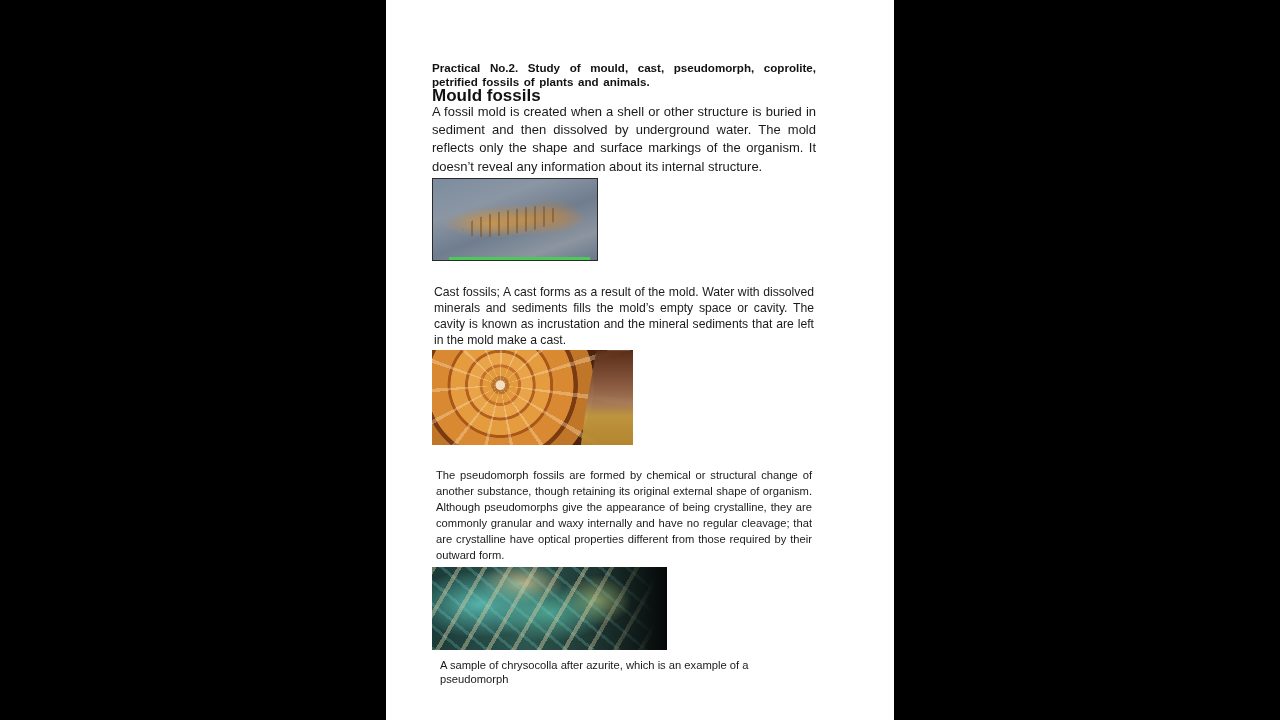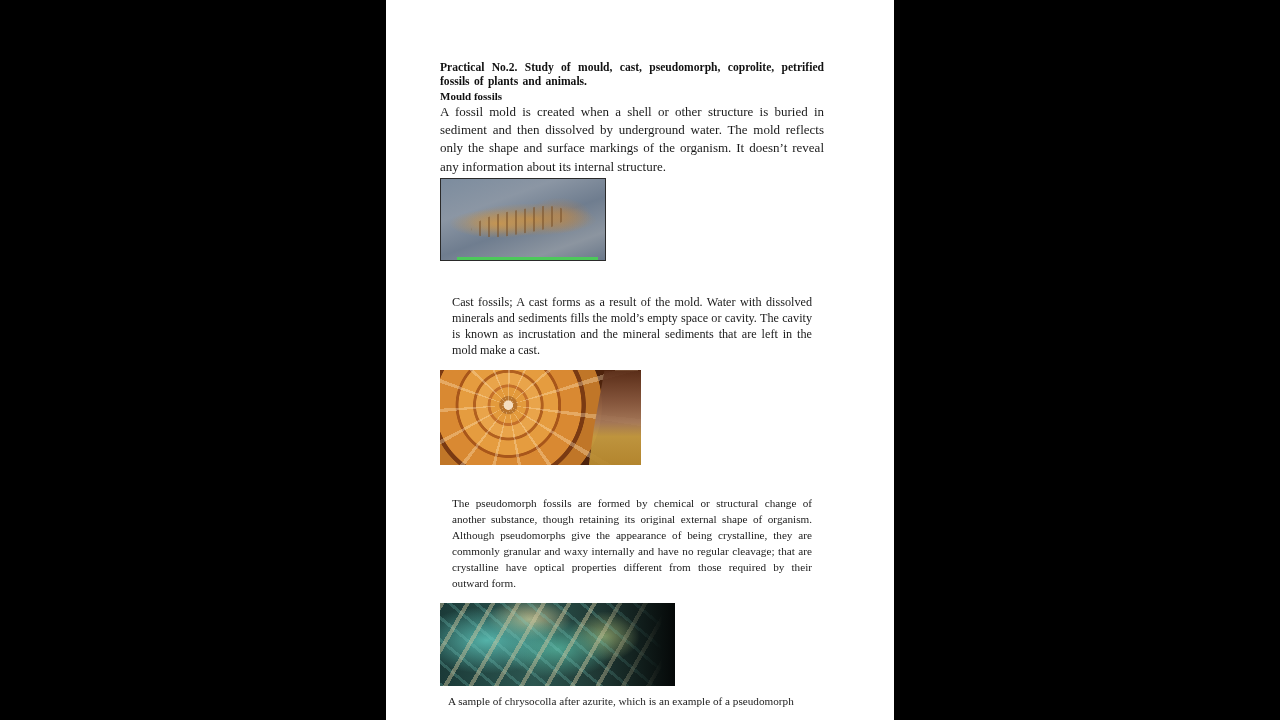--- a/index.html
+++ b/index.html
@@ -19,66 +19,66 @@
     .page {
       position: absolute;
       left: 386px;
       top: 0;
       width: 508px;
       height: 720px;
       background: #ffffff;
     }
     .content {
       position: absolute;
-      left: 54px;
+      left: 46px;
       top: 61px;
       width: 384px;
-      font-family: Liberation Serif, serif;
+      font-family: Liberation Sans, sans-serif;
       color: #111111;
     }
     .title {
       font-weight: bold;
       font-size: 11.6px;
       line-height: 14px;
       text-align: justify;
       text-align-last: left;
       margin: 0;
       word-spacing: 1.4px;
     }
     .answer {
       font-size: 9px;
       line-height: 11px;
       color: #222;
       margin: 0;
     }
     .heading {
       font-weight: bold;
-      font-size: 11px;
+      font-size: 17px;
       line-height: 14px;
       margin: 0;
     }
     .para-large {
       font-size: 13px;
       line-height: 18.2px;
       text-align: justify;
       margin: 0;
       color: #1a1a1a;
     }
     .para-medium {
       font-size: 12.2px;
       line-height: 15.9px;
       text-align: justify;
-      margin: 12px;
+      margin: 2px;
       color: #1a1a1a;
     }
     .para-small {
       font-size: 11.2px;
       line-height: 16px;
       text-align: justify;
-      margin: 12px;
+      margin: 4px;
       color: #1a1a1a;
     }
     .caption {
       font-size: 11.2px;
       line-height: 14px;
       margin: 8px;
       color: #1a1a1a;
     }
     .figure {
       position: relative;

